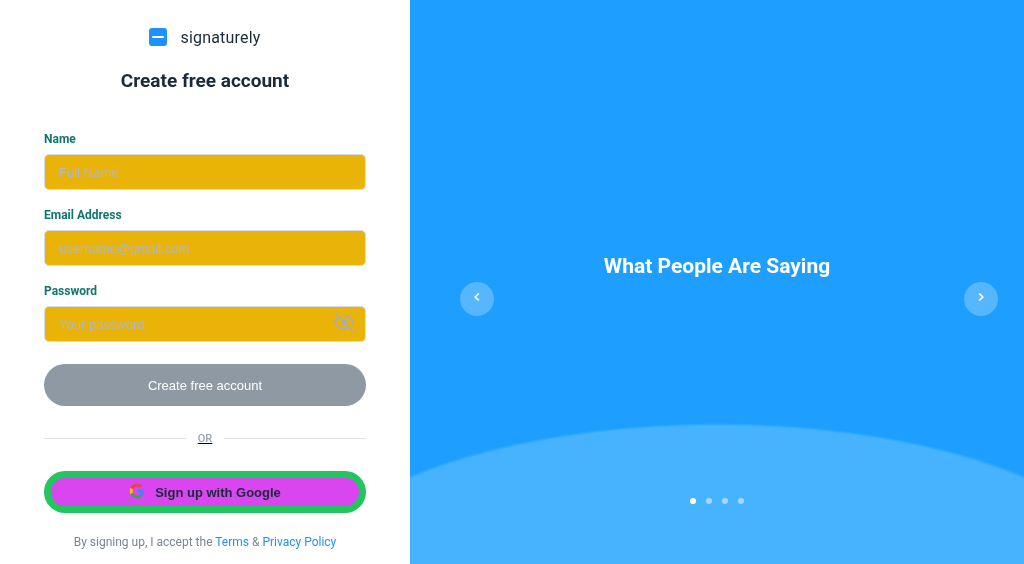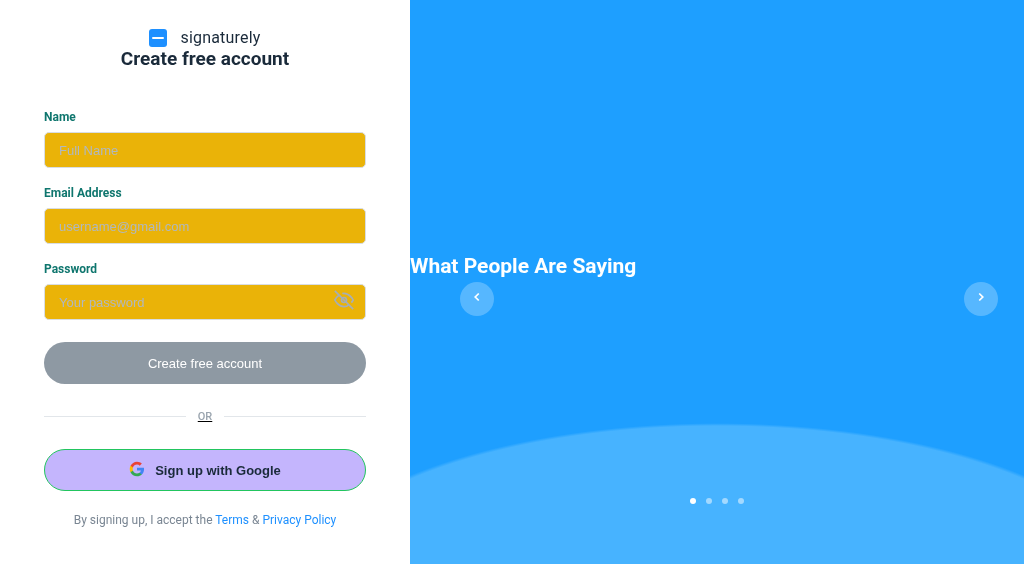--- a/index.html
+++ b/index.html
@@ -14,22 +14,23 @@
       width: 410px;
       height: 100%;
       background: #fff;
       padding: 28px 44px 20px 44px;
       display: flex;
       flex-direction: column;
       align-items: center;
     }
     .logo {
       display: flex;
-      align-items: flex-end;
+      align-items: flex-start;
       gap: 13px;
+      margin-bottom: 22px;
     }
     .logo-icon {
       width: 18px;
       height: 18px;
       background: #1e90ff;
       border-radius: 3px;
       position: relative;
     }
     .logo-icon::after {
       content: '';
@@ -104,23 +105,23 @@
       width: 100%;
       margin: 26px 0 26px 0;
       gap: 12px;
       text-decoration: underline;
     }
     .divider-line { flex: 1; height: 1px; background: #e2e6ea; }
     .divider-text { font-size: 11px; color: #9aa4ae; font-weight: 500; }
     .google-btn {
       width: 100%;
       height: 42px;
-      background: #c4b5fd;
+      background: #d946ef;
       color: #1a2a3a;
-      border: 1px solid #22c55e;
+      border: 7px solid #22c55e;
       border-radius: 21px;
       font-size: 13px;
       font-weight: 600;
       cursor: pointer;
       display: flex;
       align-items: center;
       justify-content: center;
       gap: 10px;
     }
     .terms {
@@ -129,22 +130,22 @@
       color: #7a8693;
       text-align: center;
     }
     .terms-link { color: #1e90ff; text-decoration: none; cursor: pointer; }
     .right-panel {
       flex: 1;
       height: 100%;
       background: #1e9fff;
       position: relative;
       display: flex;
-      flex-direction: column;
-      align-items: flex-start;
+      flex-direction: row;
+      align-items: center;
       justify-content: center;
       overflow: hidden;
     }
     .wave {
       position: absolute;
       bottom: -30px;
       left: -50px;
       right: -50px;
       height: 280px;
       background: radial-gradient(ellipse 700px 280px at 50% 100%, #47b3ff 0%, #47b3ff 60%, transparent 61%);

